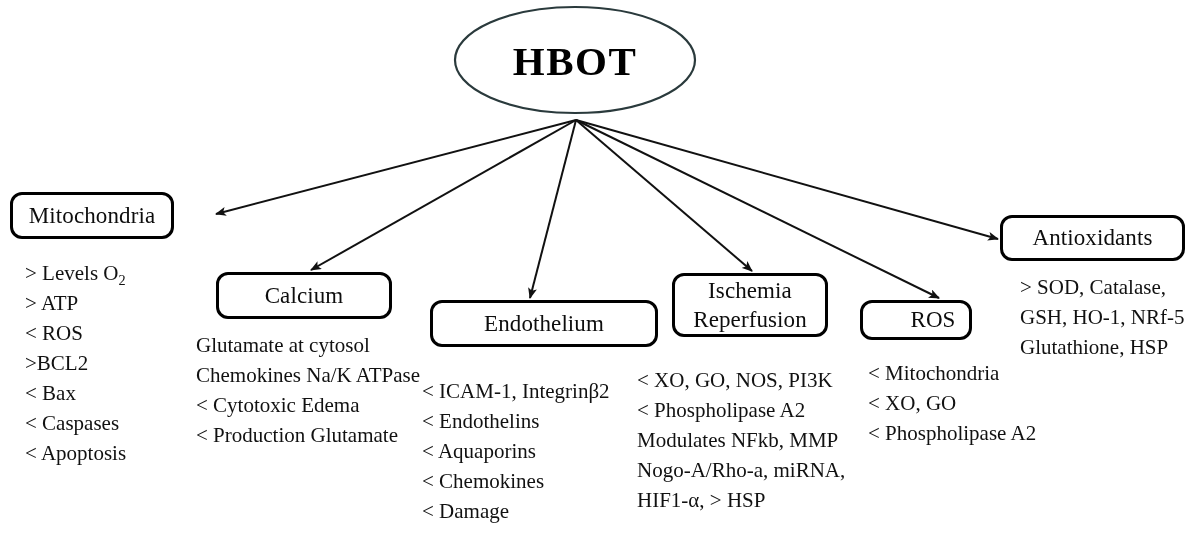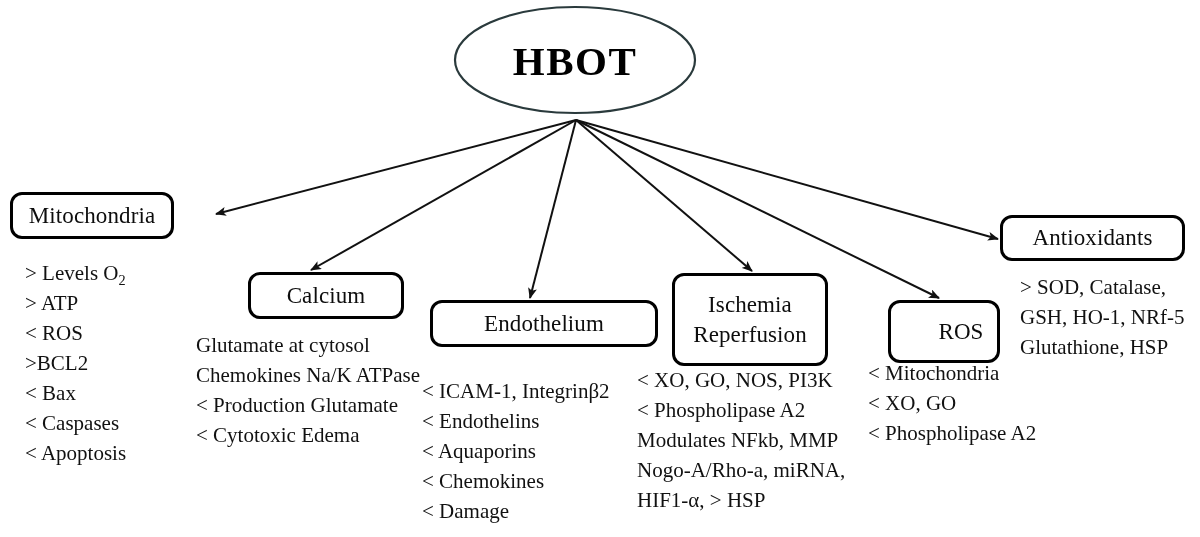--- a/index.html
+++ b/index.html
@@ -106,54 +106,54 @@
   <div class="item-list" style="left:25px; top:258px;">
     <span class="item-line">&gt; Levels O<sub>2</sub></span>
     <span class="item-line">&gt; ATP</span>
     <span class="item-line">&lt; ROS</span>
     <span class="item-line">&gt;BCL2</span>
     <span class="item-line">&lt; Bax</span>
     <span class="item-line">&lt; Caspases</span>
     <span class="item-line">&lt; Apoptosis</span>
   </div>
 
-  <div class="node-box" style="left:216px; top:272px; width:156px; height:47px;margin-left:32px;">
+  <div class="node-box" style="left:216px; top:272px; width:176px; height:47px;">
     <span class="node-label">Calcium</span>
   </div>
   <div class="item-list" style="left:196px; top:330px;">
     <span class="item-line">Glutamate at cytosol</span>
     <span class="item-line">Chemokines Na/K ATPase</span>
+    <span class="item-line">&lt; Cytotoxic Edema</span>
     <span class="item-line">&lt; Production Glutamate</span>
-    <span class="item-line">&lt; Cytotoxic Edema</span>
   </div>
 
   <div class="node-box" style="left:430px; top:300px; width:228px; height:47px;">
     <span class="node-label">Endothelium</span>
   </div>
   <div class="item-list" style="left:422px; top:376px;">
     <span class="item-line">&lt; ICAM-1, Integrinβ2</span>
     <span class="item-line">&lt; Endothelins</span>
     <span class="item-line">&lt; Aquaporins</span>
     <span class="item-line">&lt; Chemokines</span>
     <span class="item-line">&lt; Damage</span>
   </div>
 
-  <div class="node-box" style="left:672px; top:273px; width:156px; height:93px;text-align:center;">
+  <div class="node-box" style="left:672px; top:273px; width:156px; height:64px;text-align:center;">
     <span class="node-label">Ischemia
 Reperfusion</span>
   </div>
   <div class="item-list" style="left:637px; top:365px;">
     <span class="item-line">&lt; XO, GO, NOS, PI3K</span>
     <span class="item-line">&lt; Phospholipase A2</span>
     <span class="item-line">Modulates NFkb, MMP</span>
     <span class="item-line">Nogo-A/Rho-a, miRNA,</span>
     <span class="item-line">HIF1-α, &gt; HSP</span>
   </div>
 
-  <div class="node-box" style="left:888px; top:300px; width:112px; height:63px;padding-left:34px;">
+  <div class="node-box" style="left:860px; top:300px; width:112px; height:40px;padding-left:34px;">
     <span class="node-label">ROS</span>
   </div>
   <div class="item-list" style="left:868px; top:358px;">
     <span class="item-line">&lt; Mitochondria</span>
     <span class="item-line">&lt; XO, GO</span>
     <span class="item-line">&lt; Phospholipase A2</span>
   </div>
 
   <div class="node-box" style="left:1000px; top:215px; width:185px; height:46px;">
     <span class="node-label">Antioxidants</span>

